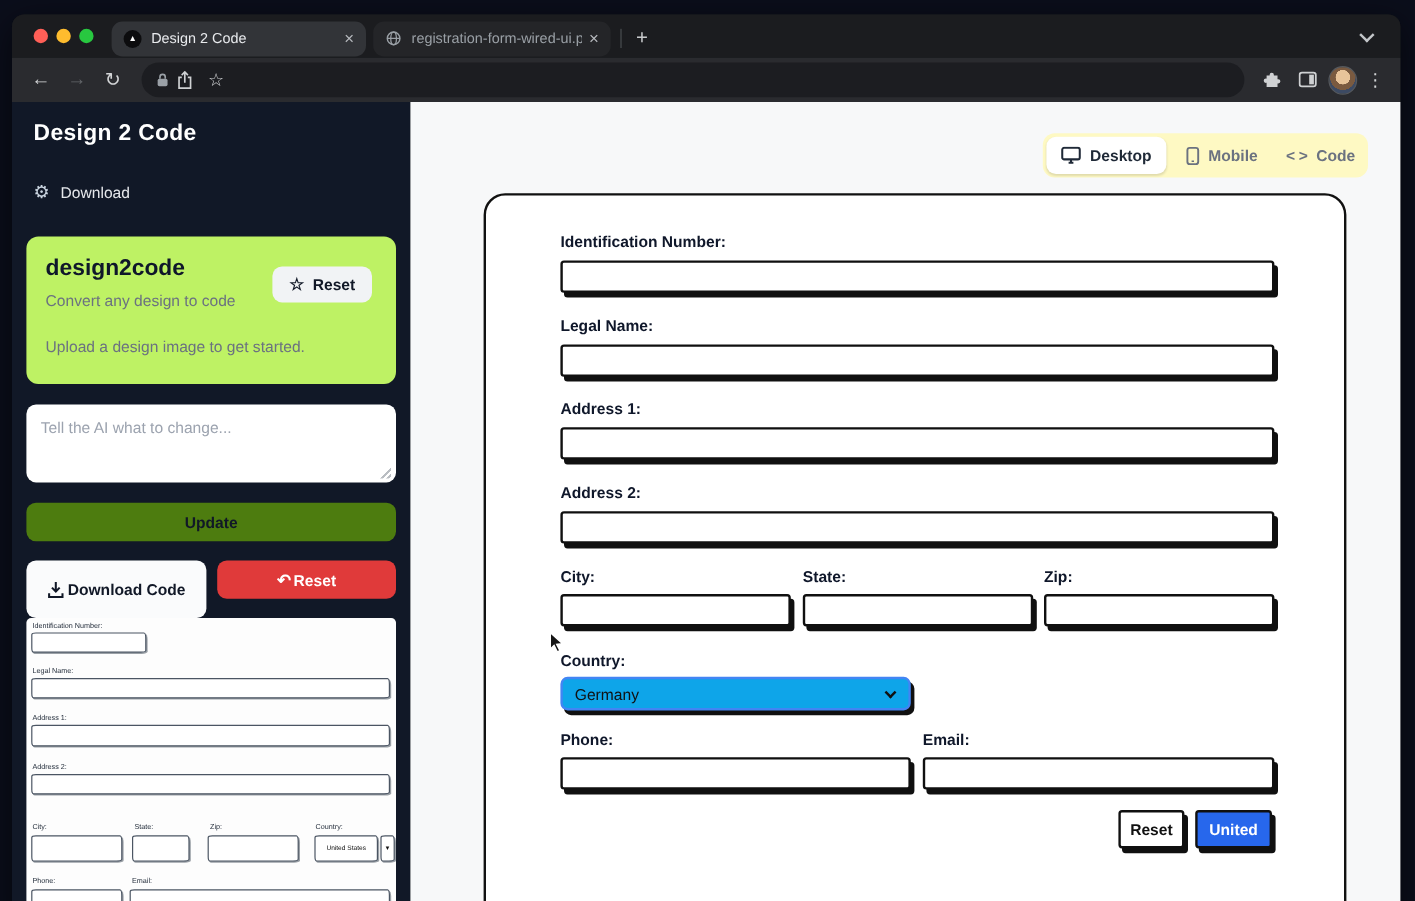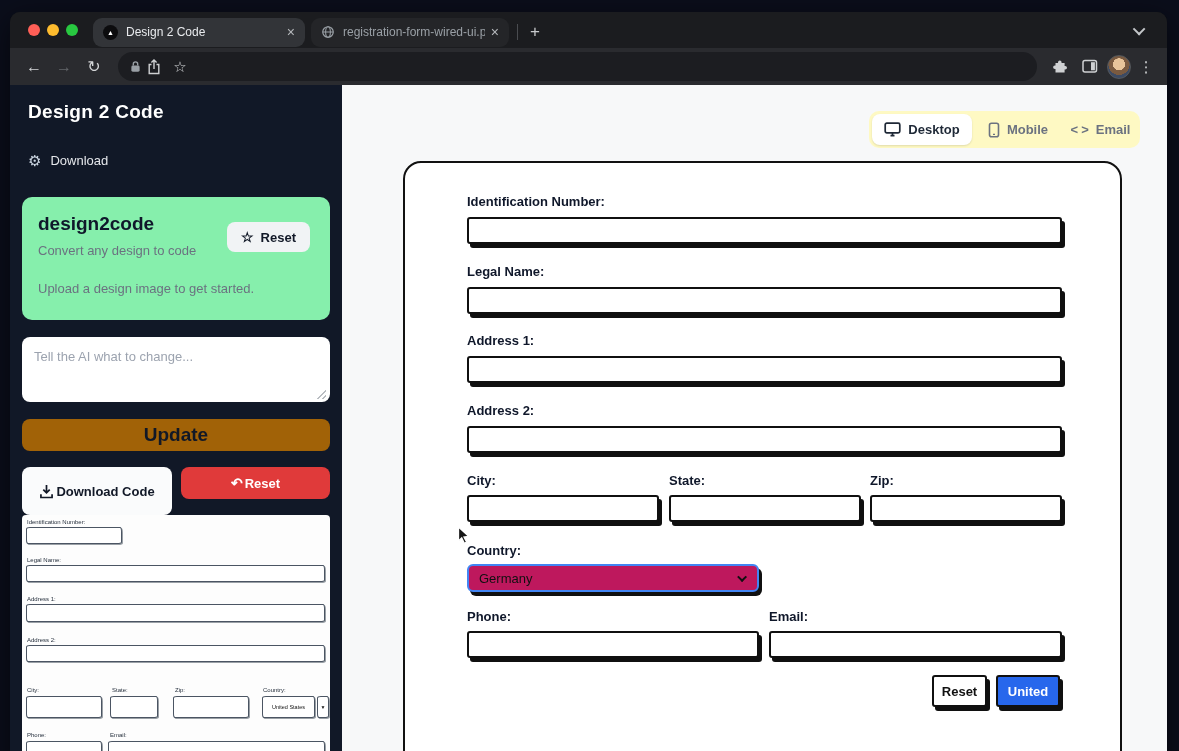--- a/index.html
+++ b/index.html
@@ -42,34 +42,34 @@
   .kebab { font-size:15px; color:#d2d4d6; width:22px; text-align:center; }
 
   
   .content { position:relative; display:flex; height:687px; }
 
   
   .sidebar { position:relative; width:332px; background:#111827; flex:0 0 auto; }
   .sb-title { position:absolute; left:18px; top:16px; color:#fff; font-size:19px; font-weight:700; letter-spacing:.3px; }
   .sb-settings { position:absolute; left:18px; top:68px; display:flex; align-items:center; gap:9px; color:#e5e7eb; font-size:13px; cursor:default; }
   .gear { font-size:15px; color:#cbd5e1; line-height:1; }
-  .proj-card { position:absolute; left:12px; top:112px; width:308px; height:123px; background:#86efac; border-radius:10px; }
+  .proj-card { position:absolute; left:12px; top:112px; width:308px; height:123px; background:#bef264; border-radius:10px; }
   .proj-name { position:absolute; left:16px; top:16px; font-size:19px; font-weight:700; color:#0f172a; }
   .proj-tagline { position:absolute; left:16px; top:46px; font-size:13px; color:#6b7280; }
   .proj-hint { position:absolute; left:16px; top:84px; font-size:13px; color:#6b7280; }
   .star-btn { position:absolute; right:20px; top:25px; height:30px; padding:0 14px; background:#f1f3f5; border-radius:8px;
               display:flex; align-items:center; gap:7px; font-size:13px; font-weight:600; color:#111827; }
   .star-glyph { font-size:14px; }
   .prompt { position:absolute; left:12px; top:252px; width:308px; height:65px; background:#fff; border-radius:8px; border:none;
             resize:none; padding:12px 12px; font-family:"Liberation Sans",sans-serif; font-size:13px; color:#111; }
   .prompt::placeholder { color:#9ca3af; }
   .resize-grip { position:absolute; left:305px; top:303px; width:11px; height:11px;
      background:repeating-linear-gradient(135deg, transparent 0 2px, #b9bdc2 2px 3.5px); clip-path:polygon(100% 0,100% 100%,0 100%); }
-  .update-btn { position:absolute; left:12px; top:334px; width:308px; height:32px; background:#a16207; border-radius:8px;
-                display:flex; align-items:center; justify-content:center; font-size:19px; font-weight:600; color:#111827; }
+  .update-btn { position:absolute; left:12px; top:334px; width:308px; height:32px; background:#4d7c0f; border-radius:8px;
+                display:flex; align-items:center; justify-content:center; font-size:13px; font-weight:600; color:#111827; }
   .dl-btn { position:absolute; left:12px; top:382px; width:150px; height:48px; background:#fafbfc; border-radius:8px;
             display:flex; align-items:center; justify-content:center; gap:2px; font-size:13px; font-weight:700; color:#111827; }
   .rst-btn { position:absolute; left:171px; top:382px; width:149px; height:32px; background:#e03a3a; border-radius:8px;
              display:flex; align-items:center; justify-content:center; gap:2px; font-size:13px; font-weight:700; color:#fff; }
   .undo-glyph { font-size:14px; line-height:1; }
 
   
   .preview { position:absolute; left:12px; top:430px; width:308px; height:260px; background:#fdfdfd; border-radius:4px; overflow:hidden; }
   .mini-label { position:absolute; font-size:6px; color:#1f2937; white-space:nowrap; }
   .mini-box { position:absolute; background:#fff; border:1px solid #4b5563; border-radius:4px 2px 5px 2px / 2px 5px 2px 4px;
@@ -85,21 +85,21 @@
   .seg.active { background:#fff; color:#1f2937; font-weight:700; width:100px; box-shadow:0 1px 2px rgba(0,0,0,.12); }
   .seg.idle { color:#6b7280; font-weight:600; }
   .seg-mobile { width:92px; } .seg-code { width:73px; }
   .code-glyphs { display:flex; gap:3px; font-size:13px; font-weight:700; }
 
   .form-card { position:absolute; left:61px; top:76px; width:719px; height:700px; background:#fff;
                border:2px solid #111; border-radius:18px; }
   .f-label { position:absolute; font-size:13px; font-weight:600; color:#0f172a; }
   .f-input { position:absolute; height:27px; background:#fff; border:2px solid #101010; border-radius:3px;
              box-shadow:3px 4px 0 0 #101010; }
-  .f-select { position:absolute; left:62px; top:401px; width:292px; height:28px; background:#be185d; border:2.5px solid #4285f4;
+  .f-select { position:absolute; left:62px; top:401px; width:292px; height:28px; background:#0ea5e9; border:2.5px solid #4285f4;
               border-radius:6px; box-shadow:3px 4px 0 0 #101010; display:flex; align-items:center; padding:0 10px; }
   .f-select .val { font-size:13px; color:#111; flex:1; }
   .sel-chevron { width:7px; height:7px; border-left:2px solid #111; border-bottom:2px solid #111; transform:rotate(-45deg) translateY(-2px); }
   .f-btn { position:absolute; top:512px; height:32px; border:2px solid #101010; border-radius:3px; box-shadow:3px 4px 0 0 #101010;
            display:flex; align-items:center; justify-content:center; font-size:13px; font-weight:600; }
   .btn-reset { left:527px; width:55px; background:#fff; color:#111; }
   .btn-submit { left:591px; width:64px; background:#2767ec; color:#fff; }
 
   .cursor { position:absolute; left:455px; top:526px; z-index:50; pointer-events:none; }
 
@@ -261,21 +261,21 @@
               <rect x="1.5" y="1.2" width="9" height="13.6" rx="2" fill="none" stroke="#6b7280" stroke-width="1.6"></rect>
               <path d="M5 12.4h2" stroke="#6b7280" stroke-width="1.4"></path>
             </svg>
             <span>Mobile</span>
           </div>
           <div class="seg idle seg-code">
             <span class="code-glyphs">
               <span>&lt;</span>
                 <span>&gt;</span>
             </span>
-            <span>Email</span>
+            <span>Code</span>
           </div>
         </div>
 
         <div class="form-card">
           <div class="f-label" style="left:62px;top:31px;">Identification Number:</div>
           <input class="f-input" style="left: 62px; top: 54px; width: 595px;">
 
           <div class="f-label" style="left:62px;top:101px;">Legal Name:</div>
           <input class="f-input" style="left: 62px; top: 124px; width: 595px;">
 

